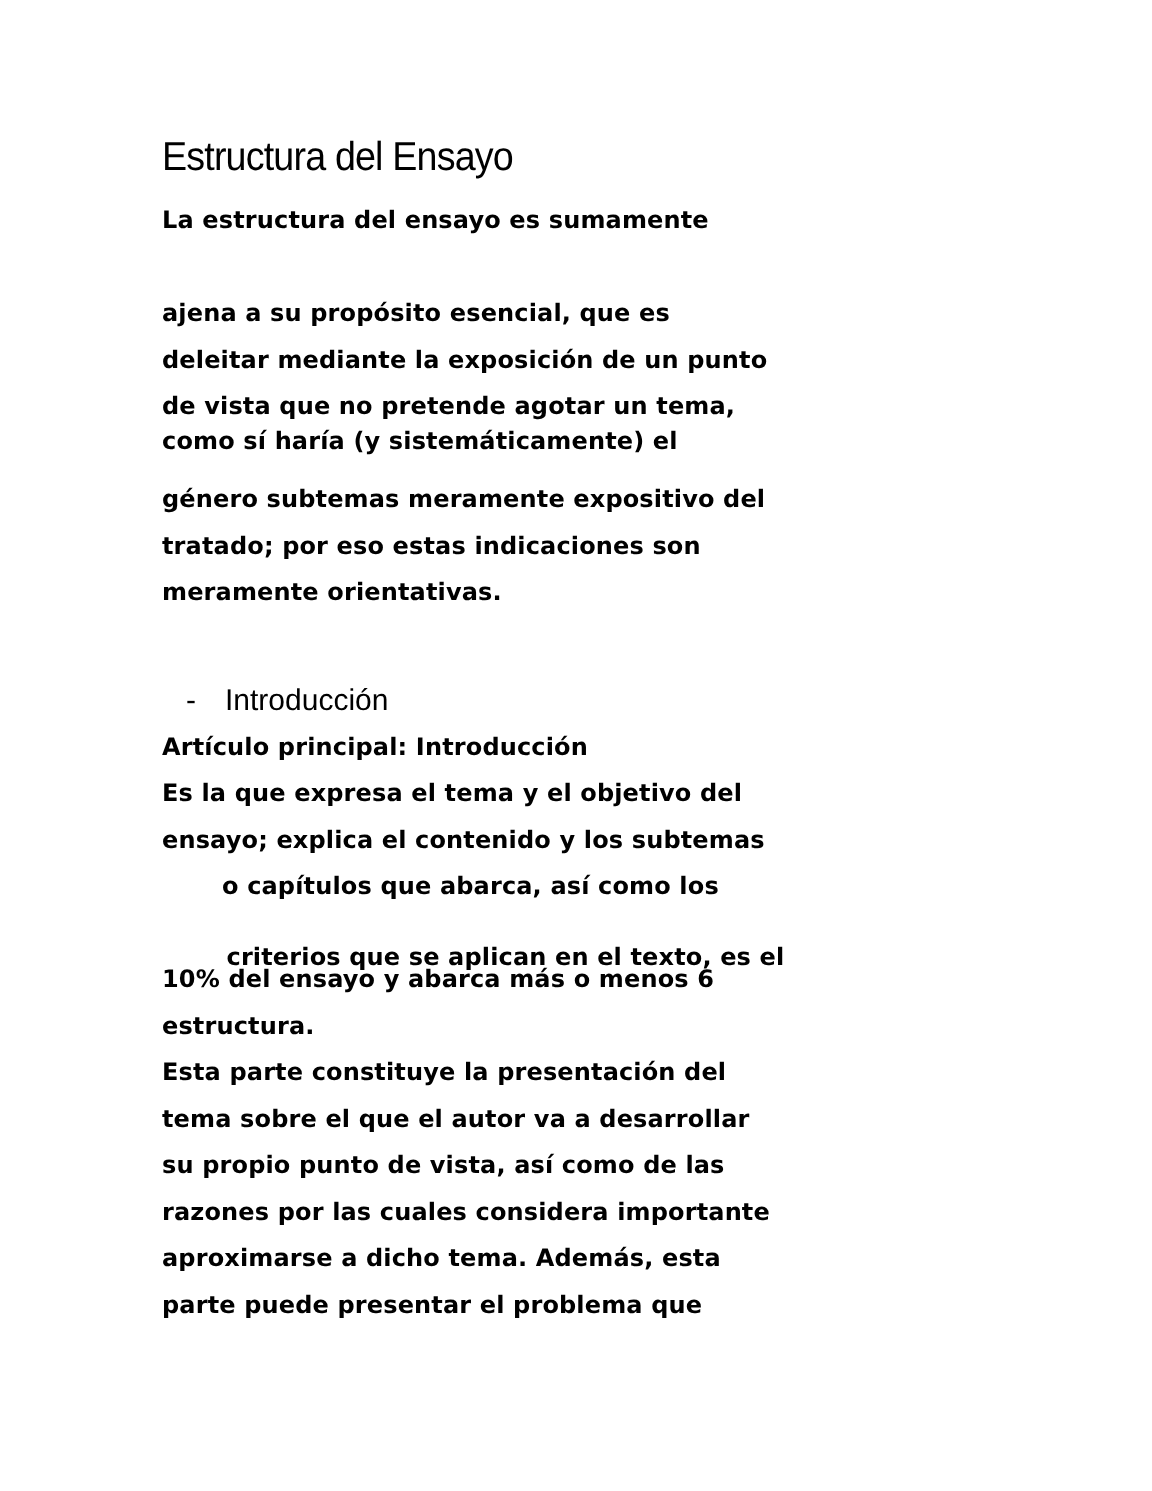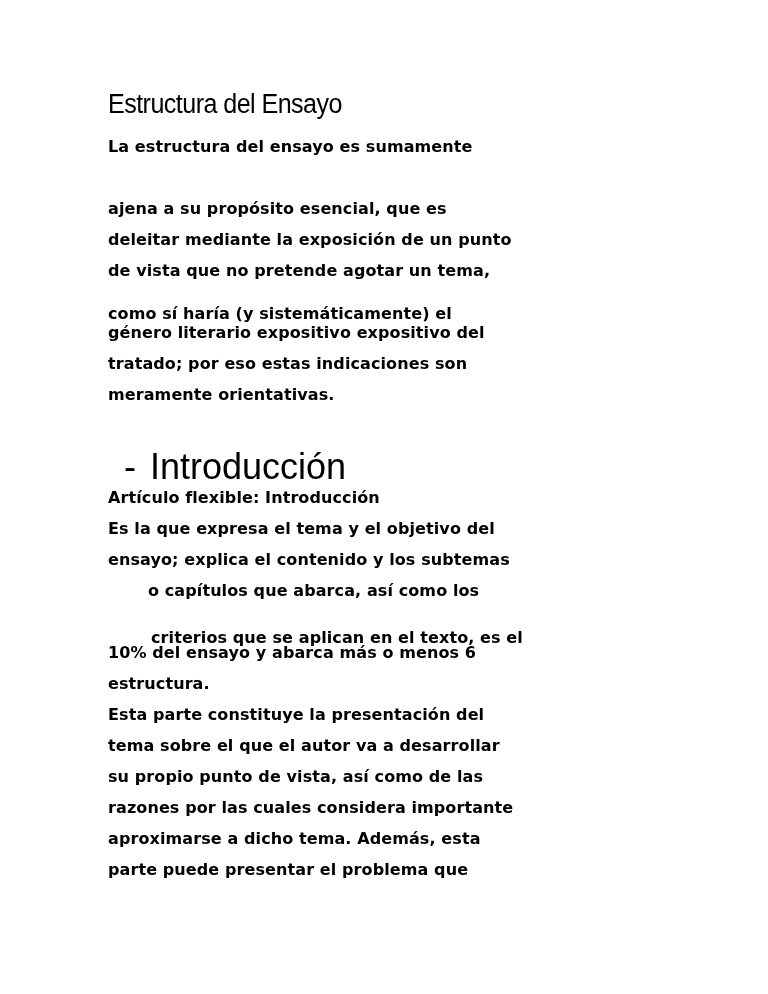--- a/index.html
+++ b/index.html
@@ -44,50 +44,50 @@
       line-height: 28px;
       white-space: nowrap;
       letter-spacing: 0.1px;
       transform-origin: left top;
     }
     .heading2 {
       position: absolute;
       left: 124px;
       top: 450px;
       font-family: "Liberation Sans", sans-serif;
-      font-size: 36px;
+      font-size: 20px;
       line-height: 34px;
       white-space: nowrap;
     }
     .heading2 .dash {
       display: inline-block;
       width: 26px;
     }
   </style>
 </head>
 <body>
 
 <div class="page">
 
   <div class="title">Estructura del Ensayo</div>
 
   <div class="line" style="top:133px;">La estructura del ensayo es sumamente</div>
   <div class="line" style="top:195px;">ajena a su propósito esencial, que es</div>
   <div class="line" style="top:226px;">deleitar mediante la exposición de un punto</div>
   <div class="line" style="top:257px;">de vista que no pretende agotar un tema,</div>
-  <div class="line" style="top:300px;">como sí haría (y sistemáticamente) el</div>
-  <div class="line" style="top:319px;">género literario expositivo expositivo del</div>
+  <div class="line" style="top:280px;">como sí haría (y sistemáticamente) el</div>
+  <div class="line" style="top:319px;">género subtemas meramente expositivo del</div>
   <div class="line" style="top:350px;">tratado; por eso estas indicaciones son</div>
   <div class="line" style="top:381px;">meramente orientativas.</div>
 
   <div class="heading2">
     <span class="dash">-</span><span>Introducción</span>
   </div>
 
-  <div class="line" style="top:484px;">Artículo flexible: Introducción</div>
+  <div class="line" style="top:484px;">Artículo principal: Introducción</div>
   <div class="line" style="top:515px;">Es la que expresa el tema y el objetivo del</div>
   <div class="line" style="top:546px;">ensayo; explica el contenido y los subtemas</div>
   <div class="line" style="top:577px;margin-left:40px;">o capítulos que abarca, así como los</div>
   <div class="line" style="top:624px;margin-left:43px;">criterios que se aplican en el texto, es el</div>
   <div class="line" style="top:639px;">10% del ensayo y abarca más o menos 6</div>
   <div class="line" style="top:670px;">estructura.</div>
   <div class="line" style="top:701px;">Esta parte constituye la presentación del</div>
   <div class="line" style="top:732px;">tema sobre el que el autor va a desarrollar</div>
   <div class="line" style="top:763px;">su propio punto de vista, así como de las</div>
   <div class="line" style="top:794px;">razones por las cuales considera importante</div>

